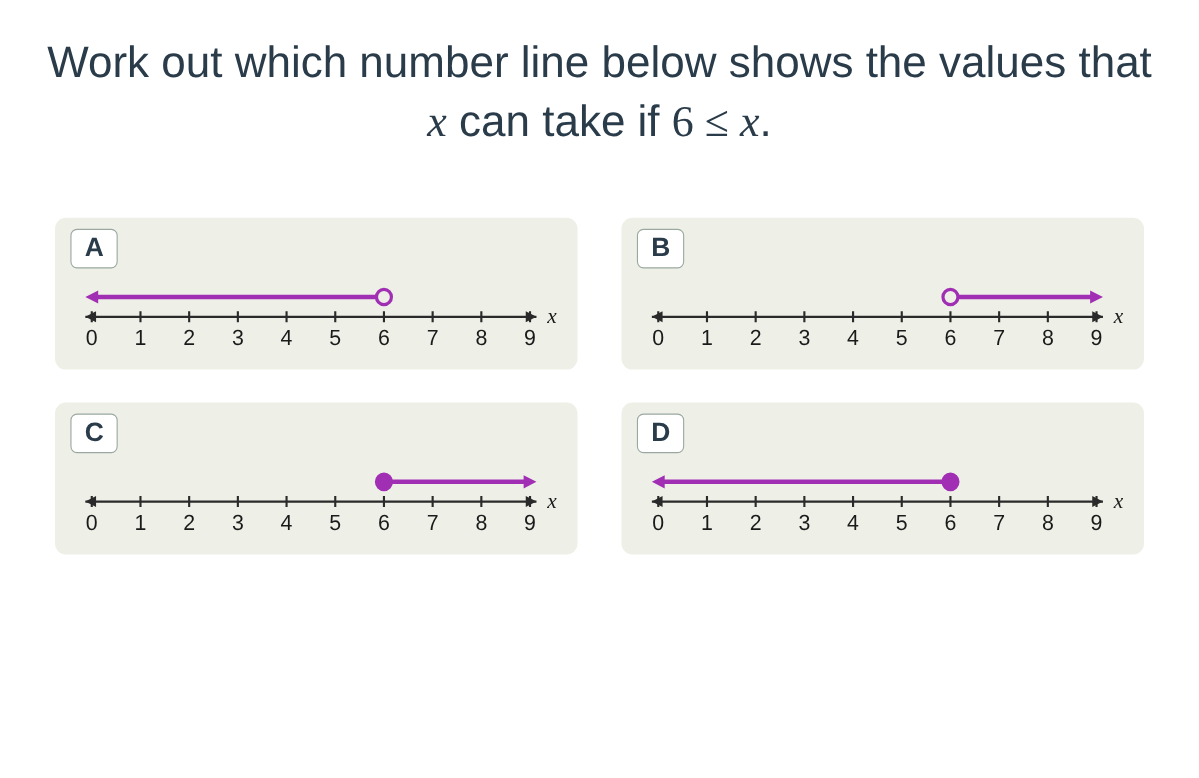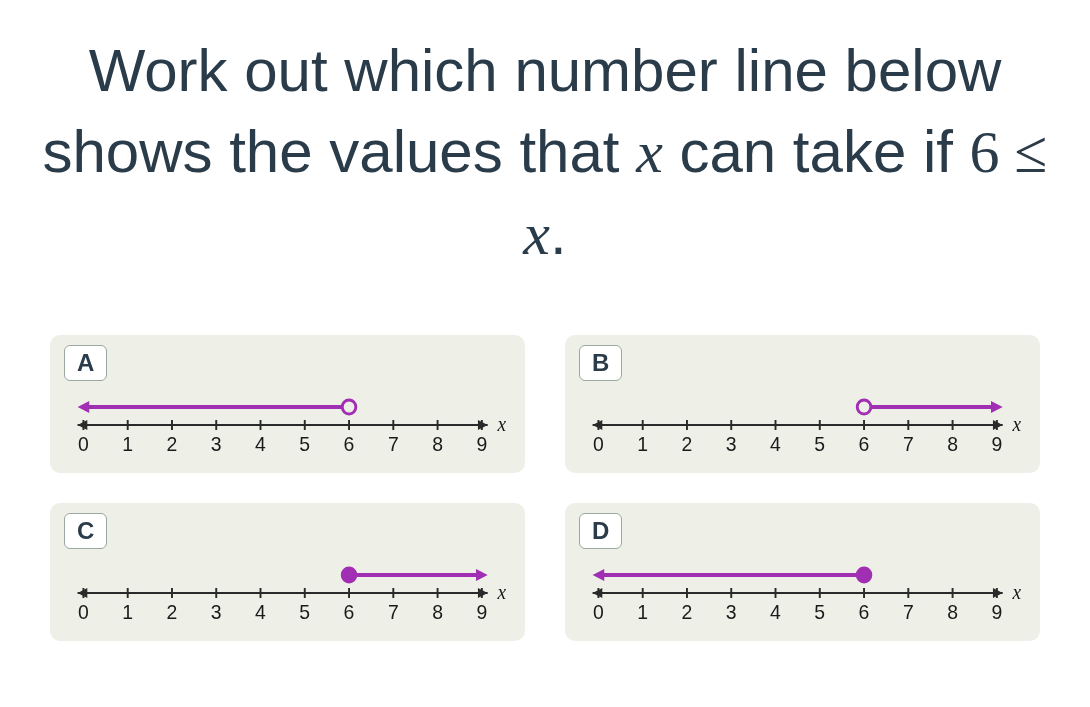--- a/index.html
+++ b/index.html
@@ -3,21 +3,21 @@
 <meta charset="utf-8">
 <style>
   body {
     margin: 0;
     padding: 20px 20px 40px 20px;
     font-family: Arial, Helvetica, sans-serif;
     background: #ffffff;
     width: 1050px;
   }
   .question {
-    font-size: 60px;
+    font-size: 40px;
     color: #2a3b4a;
     text-align: center;
     line-height: 1.35;
     margin: 10px 10px 60px 10px;
   }
   .mathvar {
     font-family: "Times New Roman", Georgia, serif;
     font-style: italic;
   }
   .mathrel {

